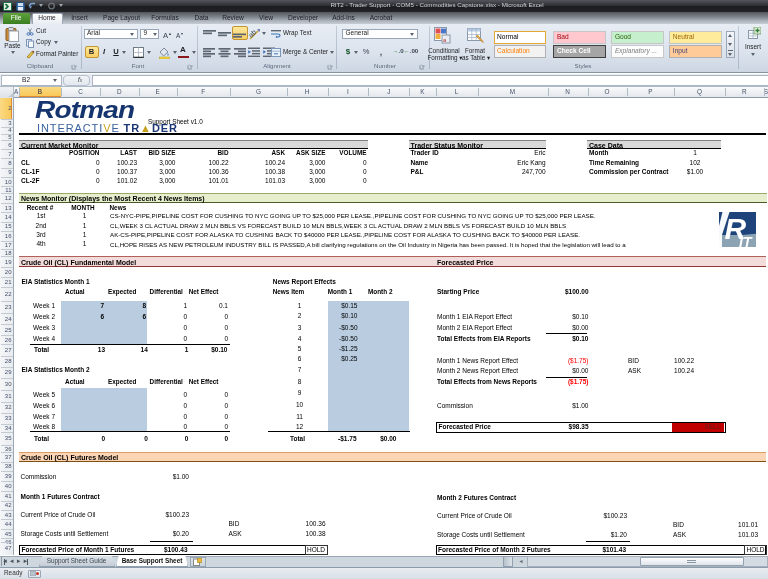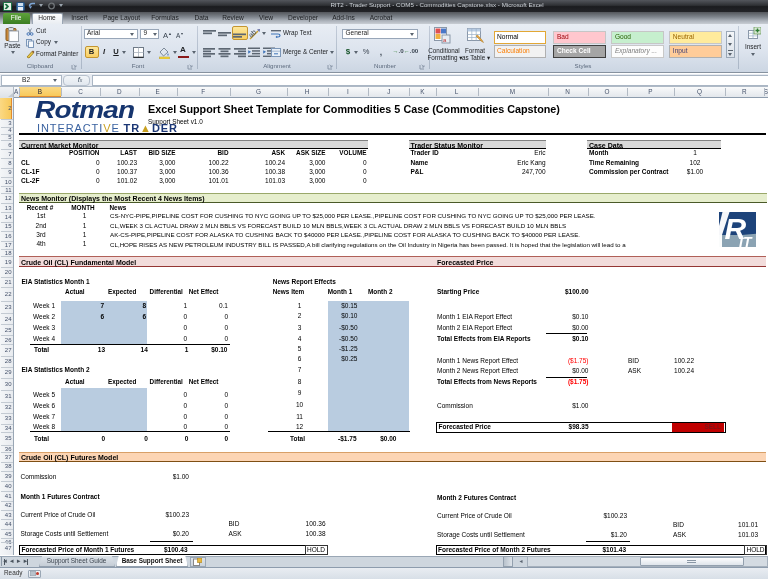--- a/index.html
+++ b/index.html
@@ -375,21 +375,20 @@
 <div class="a" style="left:1px;top:509.8px;width:11.75px;height:1px;background:#c3cad2"></div>
 <div class="a" style="top:510.5px;height:8.0px;line-height:8.0px;font-size:6.0px;color:#44516a;white-space:nowrap;right:756.5px;text-align:right;">43</div>
 <div class="a" style="left:1px;top:519.3px;width:11.75px;height:1px;background:#c3cad2"></div>
 <div class="a" style="top:520.0px;height:8.0px;line-height:8.0px;font-size:6.0px;color:#44516a;white-space:nowrap;right:756.5px;text-align:right;">44</div>
 <div class="a" style="left:1px;top:528.8px;width:11.75px;height:1px;background:#c3cad2"></div>
 <div class="a" style="top:529.5px;height:8.0px;line-height:8.0px;font-size:6.0px;color:#44516a;white-space:nowrap;right:756.5px;text-align:right;">45</div>
 <div class="a" style="left:1px;top:538.3px;width:11.75px;height:1px;background:#c3cad2"></div>
 <div class="a" style="top:537.5px;height:8.0px;line-height:8.0px;font-size:6.0px;color:#44516a;white-space:nowrap;right:756.5px;text-align:right;">46</div>
 <div class="a" style="left:1px;top:542.3px;width:11.75px;height:1px;background:#c3cad2"></div>
 <div class="a" style="top:544.4px;height:8.0px;line-height:8.0px;font-size:6.0px;color:#44516a;white-space:nowrap;right:756.5px;text-align:right;">47</div>
-<div class="a" style="top:102.6px;height:12.8px;line-height:12.8px;font-size:10.8px;color:#000;white-space:nowrap;font-weight:bold;left:148.0px;">Excel Support Sheet Template for Commodities 5 Case (Commodities Capstone)</div>
 <div class="a" style="top:118.2px;height:8.4px;line-height:8.4px;font-size:6.4px;color:#000;white-space:nowrap;left:148.0px;">Support Sheet v1.0</div>
 <div class="a" style="left:19px;top:133.2px;width:747px;height:1.8px;background:#000"></div>
 <div class="a" style="top:95.0px;height:30.0px;line-height:30.0px;font-size:28px;color:#16356e;white-space:nowrap;font-weight:bold;left:35.0px;font-style:italic;letter-spacing:-0.8px;transform:scaleY(0.85);transform-origin:left center;">Rotman</div>
 <div class="a" style="left:37px;top:122px;font-size:11px;letter-spacing:0.9px;color:#3a62a0;white-space:nowrap">INTERACTI<span style="color:#c8a020">V</span>E <b style="color:#1c3775">TR<span style="color:#c8a020">▲</span>DER</b></div>
 <div class="a" style="left:19px;top:140.3px;width:349.3px;height:8.699999999999989px;background:#d9d9d9;border-top:1px solid #808080;border-bottom:1.5px solid #000;"></div>
 <div class="a" style="top:140.7px;height:9.0px;line-height:9.0px;font-size:7.0px;color:#000;white-space:nowrap;font-weight:bold;left:21.0px;">Current Market Monitor</div>
 <div class="a" style="top:149.4px;height:8.4px;line-height:8.4px;font-size:6.4px;color:#000;white-space:nowrap;font-weight:bold;right:668.5px;text-align:right;">POSITION</div>
 <div class="a" style="top:149.4px;height:8.4px;line-height:8.4px;font-size:6.4px;color:#000;white-space:nowrap;font-weight:bold;right:631.0px;text-align:right;">LAST</div>
 <div class="a" style="top:149.4px;height:8.4px;line-height:8.4px;font-size:6.4px;color:#000;white-space:nowrap;font-weight:bold;right:592.5px;text-align:right;">BID SIZE</div>
 <div class="a" style="top:149.4px;height:8.4px;line-height:8.4px;font-size:6.4px;color:#000;white-space:nowrap;font-weight:bold;right:539.5px;text-align:right;">BID</div>

